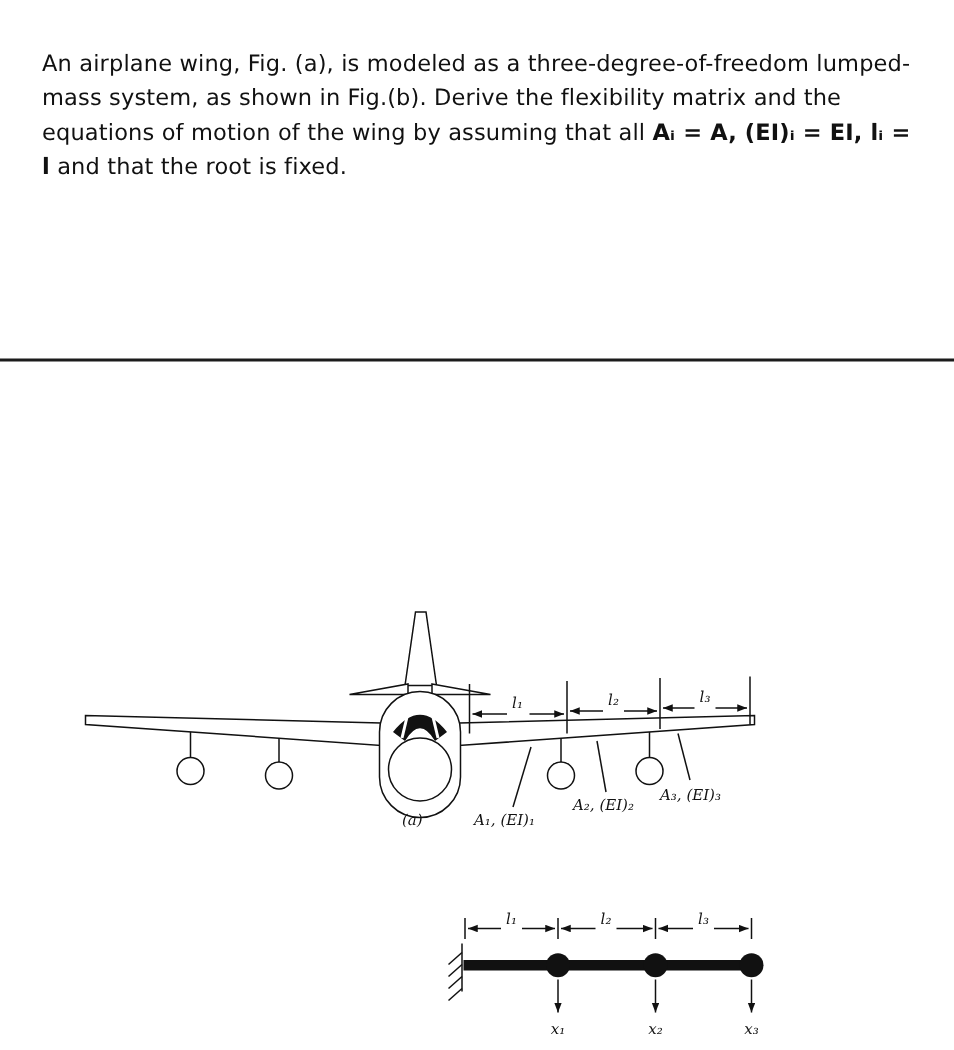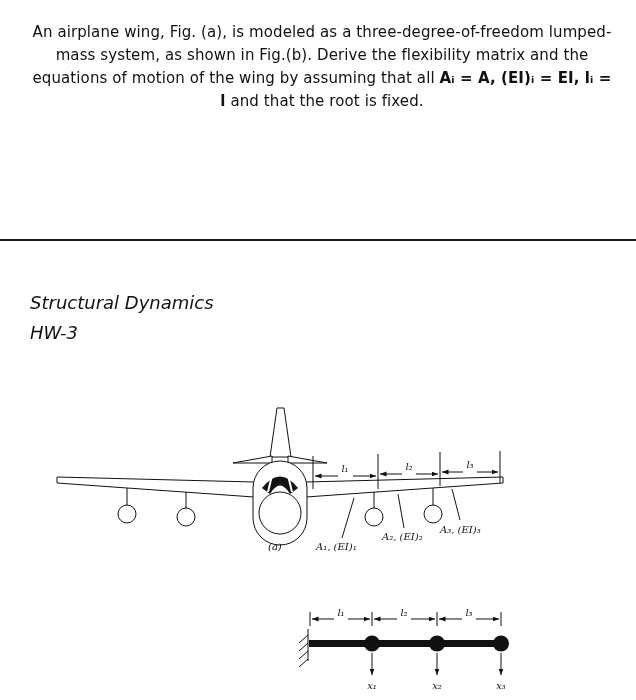--- a/index.html
+++ b/index.html
@@ -1,22 +1,22 @@
 <!DOCTYPE html>
 <html><head>
 <meta charset="utf-8">
 <style>
   html,body{margin:0;padding:0;background:#fff;}
   .page{
     position:relative;width:636px;height:700px;background:#ffffff;
     font-family:"DejaVu Sans",sans-serif;color:#111;overflow:hidden;
   }
   .problem{
-    position:absolute;left:28px;top:6px;width:588px;
-    font-size:15px;line-height:23px;letter-spacing:0.1px;text-align:center;
+    position:absolute;left:28px;top:16px;width:588px;
+    font-size:15px;line-height:23px;letter-spacing:0.1px;
   }
   .problem b{font-weight:bold;}
   .divider{
     position:absolute;left:0;top:239px;width:636px;height:2px;background:#1b1b1b;
   }
   .course{
     position:absolute;left:30px;top:288px;
     font-style:italic;font-size:18px;line-height:30px;
   }
   svg.figures{position:absolute;left:0;top:395px;}
@@ -31,24 +31,20 @@
 </style>
 </head>
 <body>
 
 <div class="page">
 
   <p class="problem"><span>An airplane wing, Fig. (a), is modeled as a three-degree-of-freedom lumped-mass system, as shown in Fig.(b). Derive the flexibility matrix and the equations of motion of the wing by assuming that all </span><b>Aᵢ = A, (EI)ᵢ = EI, lᵢ = l</b><span> and that the root is fixed.</span></p>
 
   <div class="divider"></div>
 
-  <div class="course">
-    <div>Structural Dynamics</div>
-    <div>HW-3</div>
-  </div>
 
   <svg class="figures" width="636" height="305" viewBox="0 0 636 305">
     <defs>
       <marker id="arr" markerWidth="8" markerHeight="6" refX="6.5" refY="2.5" orient="auto-start-reverse">
         <path d="M0,0 L6.5,2.5 L0,5 Z" fill="#111"></path>
       </marker>
     </defs>
 
     <g stroke="#111" fill="none" stroke-width="1">
 

